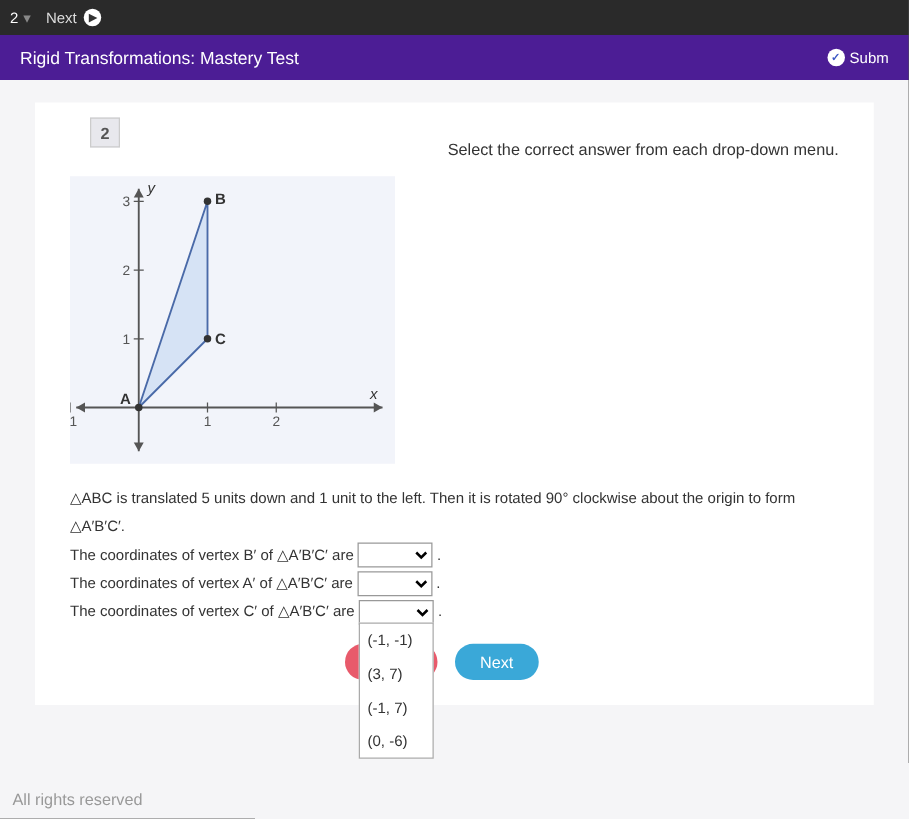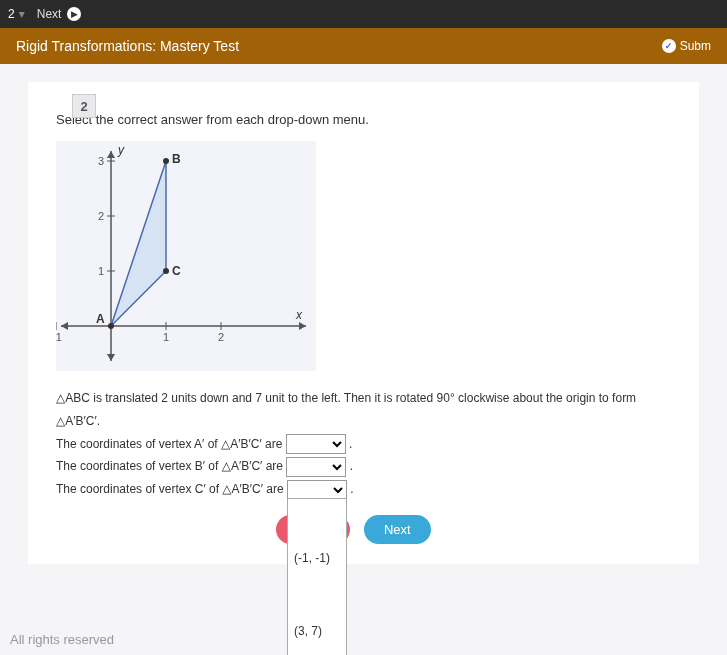--- a/index.html
+++ b/index.html
@@ -23,21 +23,21 @@
     }
     .top-bar .num { color: #fff; margin-right: 4px; }
     .top-bar .chev { color: #888; margin-right: 12px; }
     .top-bar .next-top { color: #ddd; margin-right: 6px; }
     .top-bar .next-icon { 
       display: inline-flex; width: 14px; height: 14px; border-radius: 50%; 
       background: #fff; align-items: center; justify-content: center; 
       font-size: 9px; color: #333; margin-right: 12px;
     }
     .header {
-      background: #a16207;
+      background: #4c1d95;
       color: #fff;
       height: 36px;
       display: flex;
       align-items: center;
       padding: 0 16px;
       font-size: 14px;
       font-weight: 500;
     }
     .header .title { flex: 1; }
     .header .submit { font-size: 12px; display: flex; align-items: center; gap: 4px; }
@@ -60,41 +60,41 @@
       border: 1px solid #ccc;
       display: flex; align-items: center; justify-content: center;
       font-size: 13px; color: #555; font-weight: 600;
     }
     .card {
       background: #fff;
       padding: 20px 28px;
       position: relative;
     }
     .card .qnum-wrap { position: relative; height: 10px; }
-    .instruction { font-size: 13px; color: #333; margin-bottom: 14px; }
+    .instruction { font-size: 13px; color: #333; margin-bottom: 14px; text-align: right; }
     .graph-area {
       background: #f2f4fa;
       width: 260px; height: 230px;
       position: relative;
       margin-bottom: 16px;
     }
     .graph-area svg { width: 100%; height: 100%; }
     .q-text { font-size: 12px; color: #333; line-height: 1.9; }
     select.dd {
       font-size: 12px; padding: 1px 2px; border: 1px solid #999;
       background: #fff; height: 20px; vertical-align: middle;
       width: 60px;
     }
     .dropdown-wrap { position: relative; display: inline-block; }
     .options-pop {
       position: absolute; top: 20px; left: 0; background: #fff;
       border: 1px solid #aaa; font-size: 12px; z-index: 10;
       min-width: 60px;
     }
-    .options-pop div { padding: 2px 6px; white-space: nowrap; cursor: pointer; margin-top: 46px; }
+    .options-pop div { padding: 2px 6px; white-space: nowrap; cursor: pointer; }
     .btn-row { margin-top: 14px; display: flex; gap: 14px; margin-left: 220px; }
     .btn {
       padding: 7px 20px; border-radius: 18px; font-size: 13px;
       border: none; color: #fff; cursor: pointer; font-weight: 500;
     }
     .btn-reset { background: #e85a6b; }
     .btn-next { background: #3aa8d8; }
     .footer { 
       color: #999; font-size: 13px; position: absolute; 
       bottom: 8px; left: 10px; 
@@ -156,29 +156,29 @@
         <circle cx="55" cy="185" r="3" fill="#333"></circle>
         <circle cx="110" cy="20" r="3" fill="#333"></circle>
         <circle cx="110" cy="130" r="3" fill="#333"></circle>
         <text x="40" y="182" font-size="12" fill="#333" font-weight="600">A</text>
         <text x="116" y="22" font-size="12" fill="#333" font-weight="600">B</text>
         <text x="116" y="134" font-size="12" fill="#333" font-weight="600">C</text>
       </svg>
     </div>
 
     <div class="q-text">
-      <div>△ABC is translated 2 units down and 7 unit to the left. Then it is rotated 90° clockwise about the origin to form △A′B′C′.</div>
+      <div>△ABC is translated 5 units down and 1 unit to the left. Then it is rotated 90° clockwise about the origin to form △A′B′C′.</div>
       <div>
-        <span>The coordinates of vertex A′ of △A′B′C′ are</span>
+        <span>The coordinates of vertex B′ of △A′B′C′ are</span>
         <span class="dropdown-wrap">
           <select class="dd"><option></option></select>
         </span> .
       </div>
       <div>
-        <span>The coordinates of vertex B′ of △A′B′C′ are</span>
+        <span>The coordinates of vertex A′ of △A′B′C′ are</span>
         <span class="dropdown-wrap">
           <select class="dd"><option></option></select>
         </span> .
       </div>
       <div>
         <span>The coordinates of vertex C′ of △A′B′C′ are</span>
         <span class="dropdown-wrap">
           <select class="dd"><option></option></select>
           <div class="options-pop">
             <div>(-1, -1)</div>

